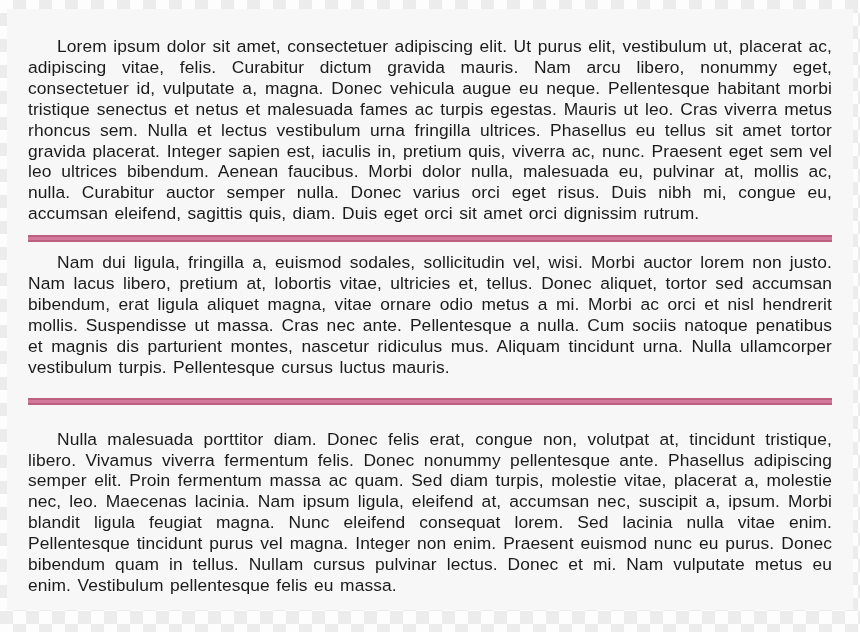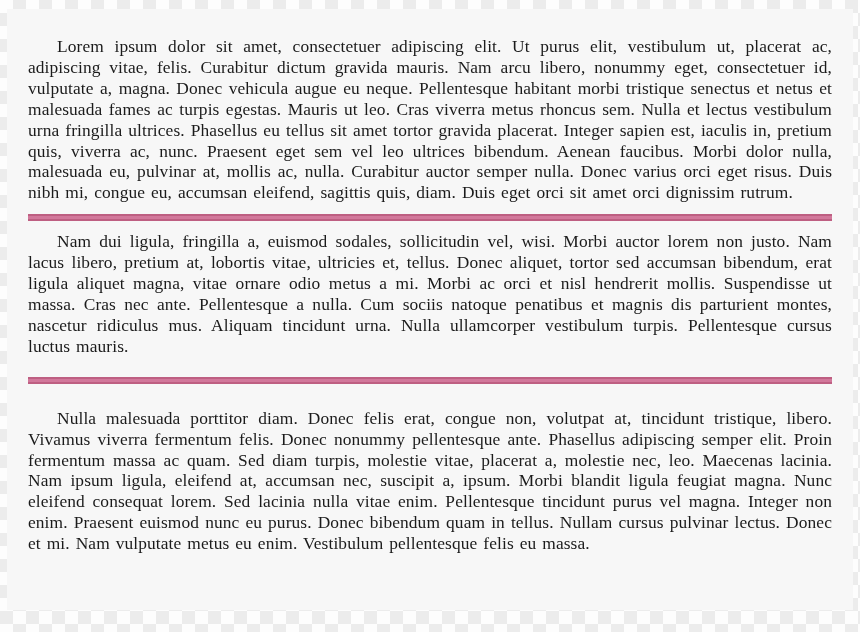--- a/index.html
+++ b/index.html
@@ -25,21 +25,21 @@
     left: 7px;
     right: 7px;
     top: 9px;
     bottom: 22px;
     background: #f7f7f7;
     padding: 27px 21px 0 21px;
     box-sizing: border-box;
   }
   .para {
     margin: 0;
-    font-family: Liberation Serif, serif;
+    font-family: Liberation Sans, sans-serif;
     font-size: 17.4px;
     line-height: 20.9px;
     color: #1b1b1b;
     text-align: justify;
     text-indent: 29px;
     letter-spacing: 0.1px;
     word-spacing: 1.5px;
   }
   .rule {
     height: 3px;

